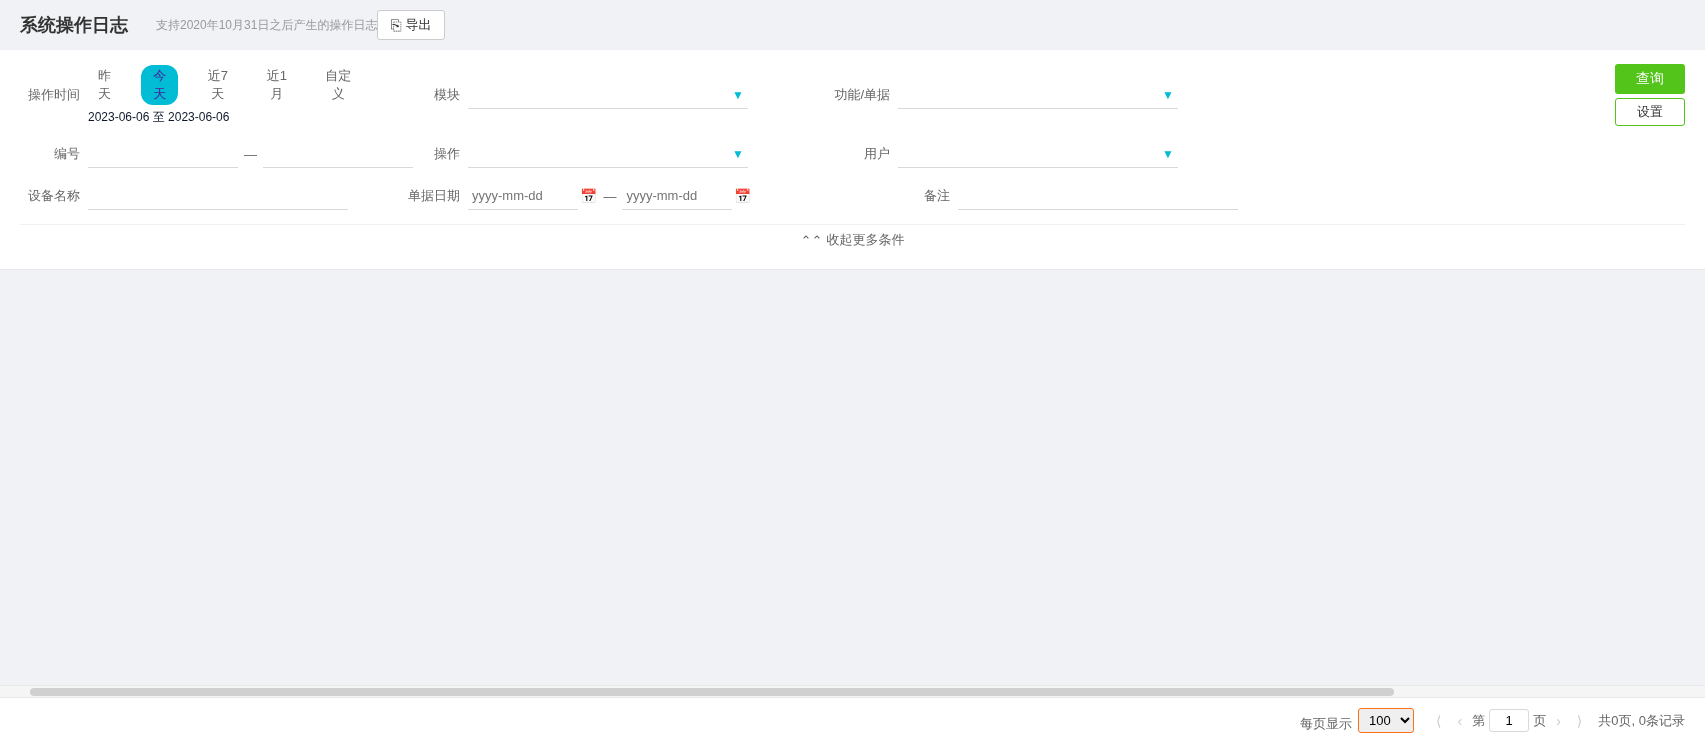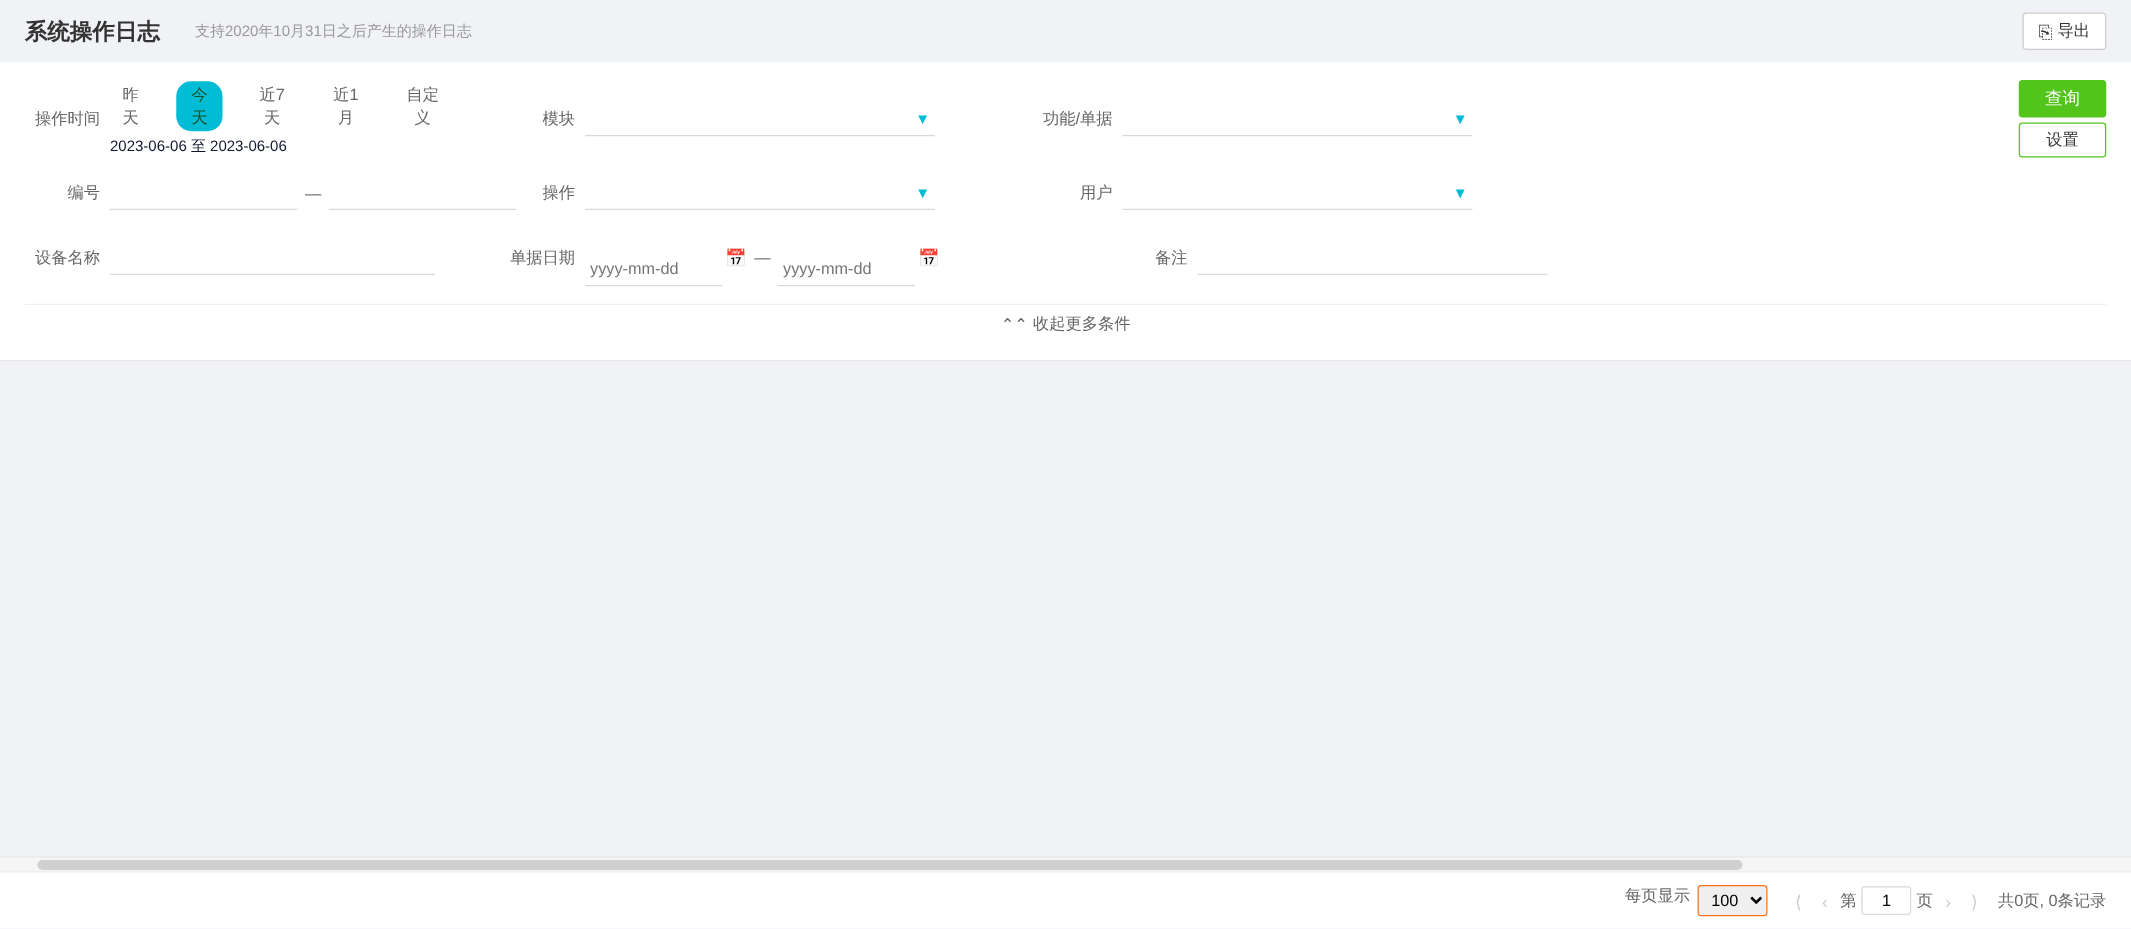--- a/index.html
+++ b/index.html
@@ -1,37 +1,37 @@
 <!DOCTYPE html>
 <html><head>
   <meta charset="utf-8">
   <style>
     * { box-sizing: border-box; margin: 0; padding: 0; }
     body { font-family: 'Microsoft YaHei', Arial, sans-serif; font-size: 13px; background: #f0f2f5; color: #333; }
 
     .page-container { width: 1705px; min-height: 743px; background: #f0f2f5; display: flex; flex-direction: column; }
 
     
-    .page-header { display: flex; align-items: center; justify-content: space-between; padding: 10px 20px; background: #f0f2f5; }
+    .page-header { display: flex; align-items: center; justify-content: flex-start; padding: 10px 20px; background: #f0f2f5; }
     .page-title { font-size: 18px; font-weight: bold; color: #333; }
     .page-subtitle { font-size: 12px; color: #999; margin-left: 28px; }
     .export-btn { display: flex; align-items: center; gap: 4px; border: 1px solid #ccc; background: #fff; padding: 5px 12px; cursor: pointer; border-radius: 3px; font-size: 13px; color: #333; }
 
     
     .filter-area { background: #fff; padding: 14px 20px; margin: 0; border-bottom: 1px solid #e8e8e8; }
     .filter-row { display: flex; align-items: center; margin-bottom: 14px; gap: 0; }
     .filter-row:last-child { margin-bottom: 0; }
 
     .filter-label { min-width: 60px; text-align: right; color: #666; font-size: 13px; margin-right: 8px; white-space: nowrap; }
 
     
     .time-filter-group { display: flex; flex-direction: column; }
     .time-buttons { display: flex; align-items: center; gap: 20px; }
     .time-btn { border: none; background: none; cursor: pointer; font-size: 13px; color: #666; padding: 2px 6px; border-radius: 3px; }
-    .time-btn.active { background: #00bcd4; color: #14532d; border-radius: 12px; padding: 2px 8px; }
+    .time-btn.active { background: #00bcd4; color: #4c1d95; border-radius: 12px; padding: 2px 8px; }
     .time-range-text { font-size: 12px; color: #0f172a; margin-top: 4px; }
 
     
     .filter-select { display: flex; align-items: center; border-bottom: 1px solid #d9d9d9; min-width: 220px; height: 28px; padding: 0 4px; cursor: pointer; background: transparent; }
     .filter-select .select-arrow { margin-left: auto; color: #00bcd4; font-size: 12px; }
     .filter-input { border: none; border-bottom: 1px solid #d9d9d9; min-width: 150px; height: 28px; outline: none; font-size: 13px; background: transparent; padding: 0 4px; }
     .filter-item { display: flex; align-items: center; }
 
     
     .sep { color: #666; margin: 0 6px; }
@@ -39,34 +39,34 @@
     
     .action-buttons { display: flex; flex-direction: column; gap: 4px; align-items: flex-end; }
     .btn-query { background: #52c41a; color: #fff; border: none; padding: 6px 20px; cursor: pointer; font-size: 14px; border-radius: 3px; min-width: 70px; }
     .btn-setting { background: #fff; color: #333; border: 1px solid #52c41a; padding: 4px 20px; cursor: pointer; font-size: 13px; border-radius: 3px; min-width: 70px; }
 
     
     .collapse-bar { display: flex; justify-content: center; align-items: center; padding: 6px 0; border-top: 1px solid #f0f0f0; margin-top: 6px; cursor: pointer; }
     .collapse-btn { border: none; background: none; color: #666; font-size: 13px; cursor: pointer; display: flex; align-items: center; gap: 4px; }
 
     
-    .date-input { border: none; border-bottom: 1px solid #d9d9d9; width: 110px; height: 28px; outline: none; font-size: 13px; background: transparent; padding: 0 4px; color: #be185d; margin-top: 19px; }
+    .date-input { border: none; border-bottom: 1px solid #d9d9d9; width: 110px; height: 28px; outline: none; font-size: 13px; background: transparent; padding: 0 4px; color: #be185d; }
     .calendar-icon { color: #00bcd4; font-size: 14px; margin-left: 2px; cursor: pointer; }
 
     
     .table-area { flex: 1; overflow: auto; }
     .data-table { width: 100%; border-collapse: collapse; }
     .data-table thead tr { background: #00bcd4; }
     .data-table thead th { color: #fff; font-weight: normal; font-size: 13px; padding: 10px 8px; text-align: center; white-space: nowrap; border-right: 1px solid rgba(255,255,255,0.2); }
     .data-table thead th:last-child { border-right: none; }
     .empty-area { height: 350px; display: flex; align-items: center; justify-content: center; color: #ccc; }
 
     
     .page-footer { background: #fff; border-top: 1px solid #e8e8e8; padding: 10px 20px; display: flex; align-items: center; justify-content: flex-end; gap: 10px; font-size: 13px; color: #666; }
-    .footer-per-page { display: flex; align-items: flex-start; gap: 6px; }
+    .footer-per-page { display: flex; align-items: flex-end; gap: 6px; }
     .per-page-select { border: 1px solid #f97316; padding: 3px 6px; border-radius: 3px; font-size: 13px; cursor: pointer; }
     .pagination { display: flex; align-items: center; gap: 4px; }
     .page-nav-btn { border: none; background: none; cursor: pointer; color: #666; font-size: 14px; padding: 2px 6px; }
     .page-nav-btn:disabled { color: #ccc; cursor: not-allowed; }
     .page-input { border: 1px solid #d9d9d9; width: 40px; text-align: center; padding: 3px; border-radius: 3px; font-size: 13px; }
 
     
     .scroll-bar-area { background: #f5f5f5; height: 12px; border-top: 1px solid #e8e8e8; position: relative; }
     .scroll-thumb { background: #d0d0d0; height: 8px; border-radius: 4px; margin: 2px 30px; width: 80%; }
   </style>

